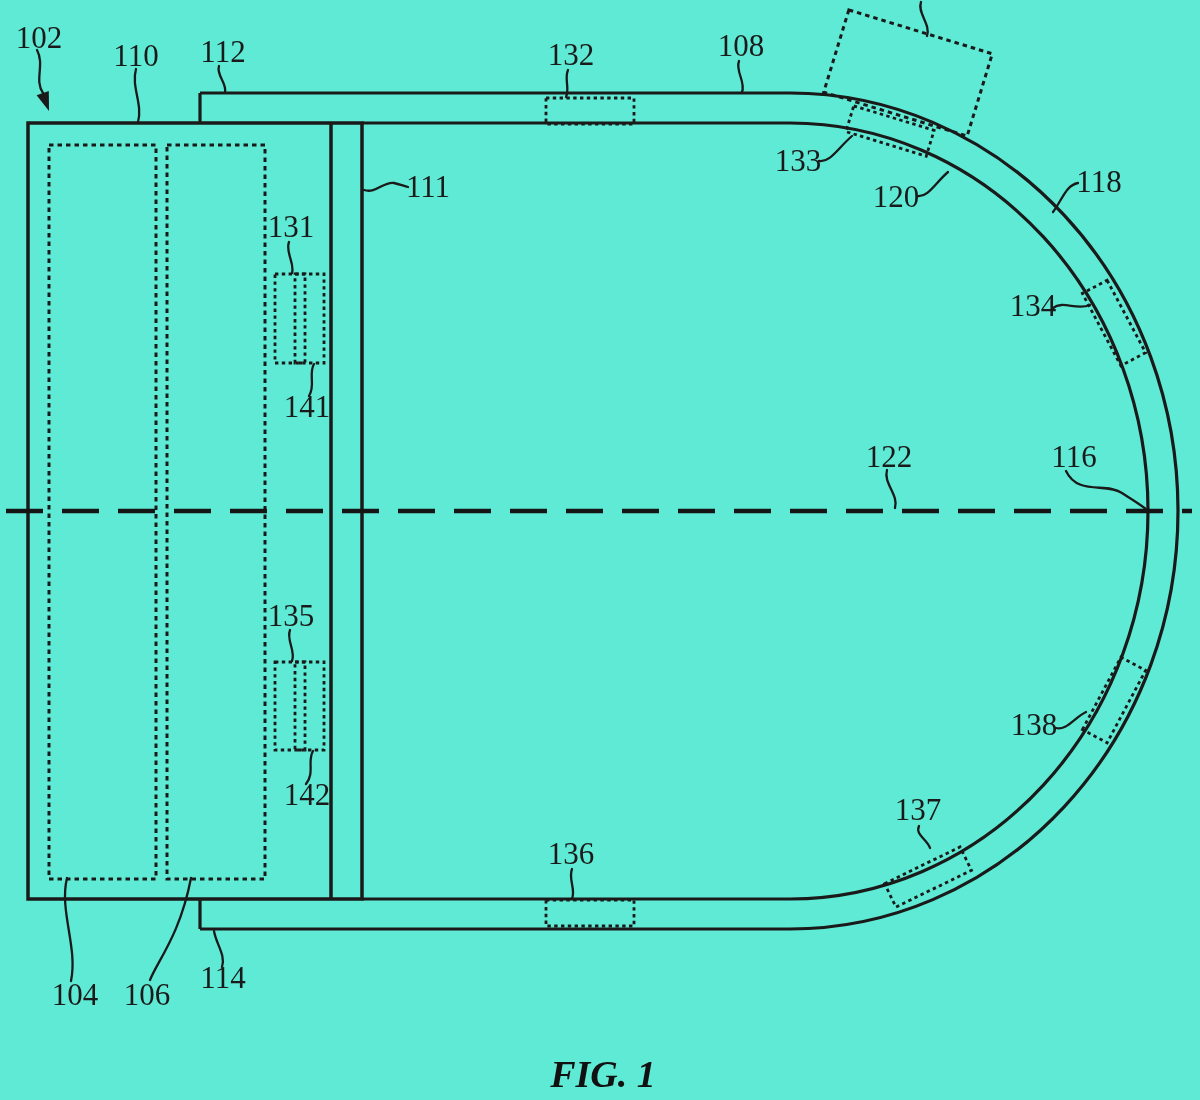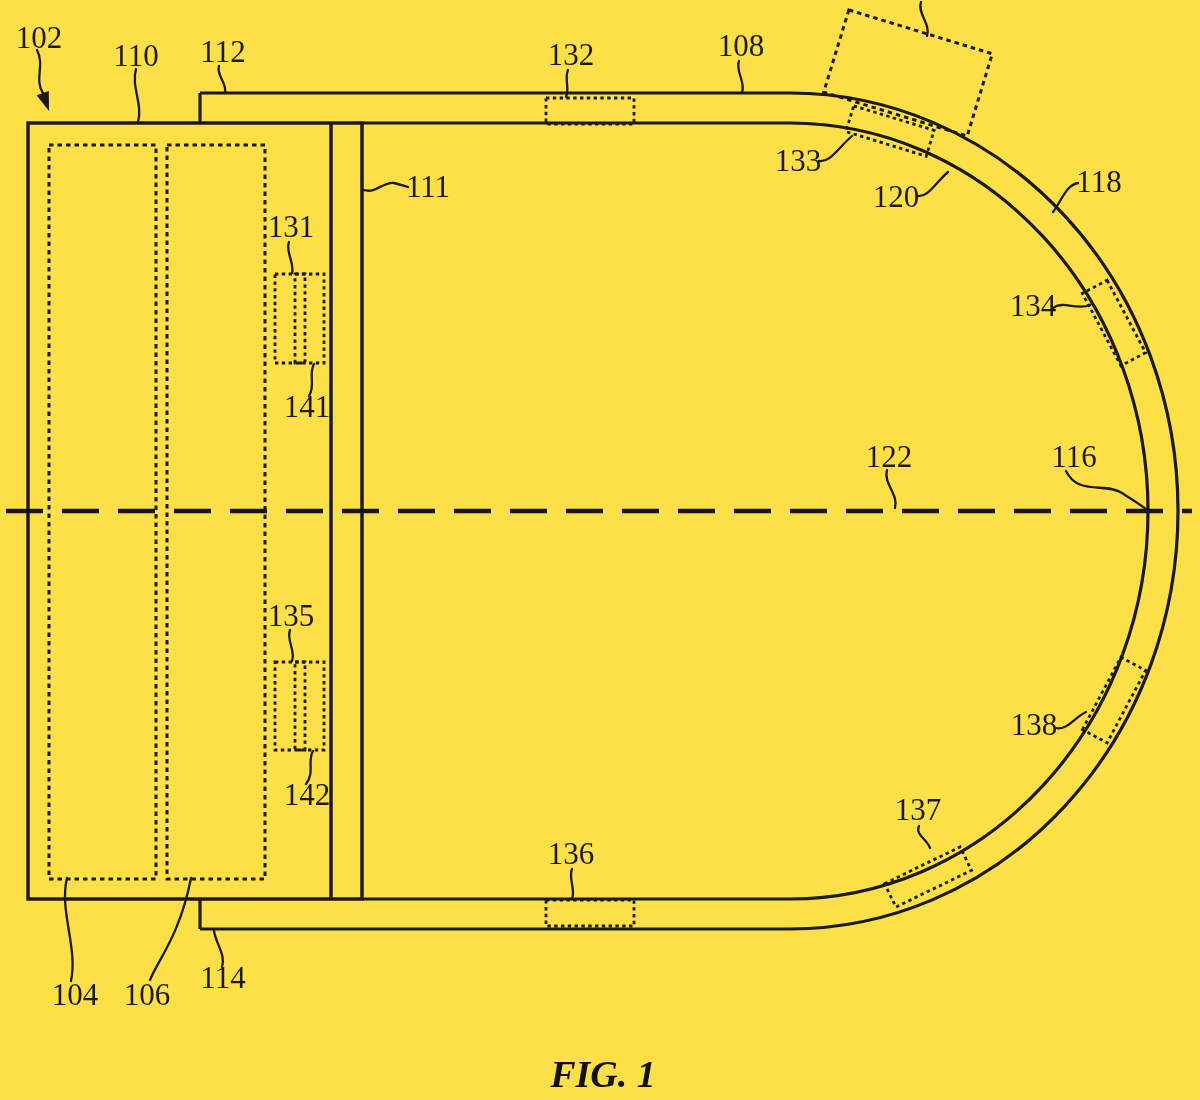--- a/index.html
+++ b/index.html
@@ -1,16 +1,16 @@
 <!DOCTYPE html>
 <html><head>
 <meta charset="utf-8">
 <style>
   html,body{margin:0;padding:0;background:#ffffff;}
-  .stage{width:1200px;height:1100px;position:relative;background:#fde047;text-align:center;}
+  .stage{width:1200px;height:1100px;position:relative;background:#5eead4;text-align:center;}
   svg{display:block}
   .solid{fill:none;stroke:#1a1a1a;stroke-width:3.2;stroke-linejoin:miter;}
   .housing-line{fill:none;stroke:#1a1a1a;stroke-width:3.5;}
   .dotted{fill:none;stroke:#1a1a1a;stroke-width:2.8;stroke-dasharray:3.4 3.4;}
   .dotted-lg{fill:none;stroke:#1a1a1a;stroke-width:3;stroke-dasharray:4.5 4;}
   .leader{fill:none;stroke:#1a1a1a;stroke-width:2.3;stroke-linecap:round;}
   .centerline{fill:none;stroke:#151515;stroke-width:4.4;stroke-dasharray:37 19;}
   .lbl{font-family:"Liberation Serif",serif;font-size:31px;fill:#1a1a1a;text-anchor:middle;}
   .caption{font-family:"Liberation Serif",serif;font-size:38px;font-weight:bold;font-style:italic;fill:#111;text-anchor:middle;}
 </style>

